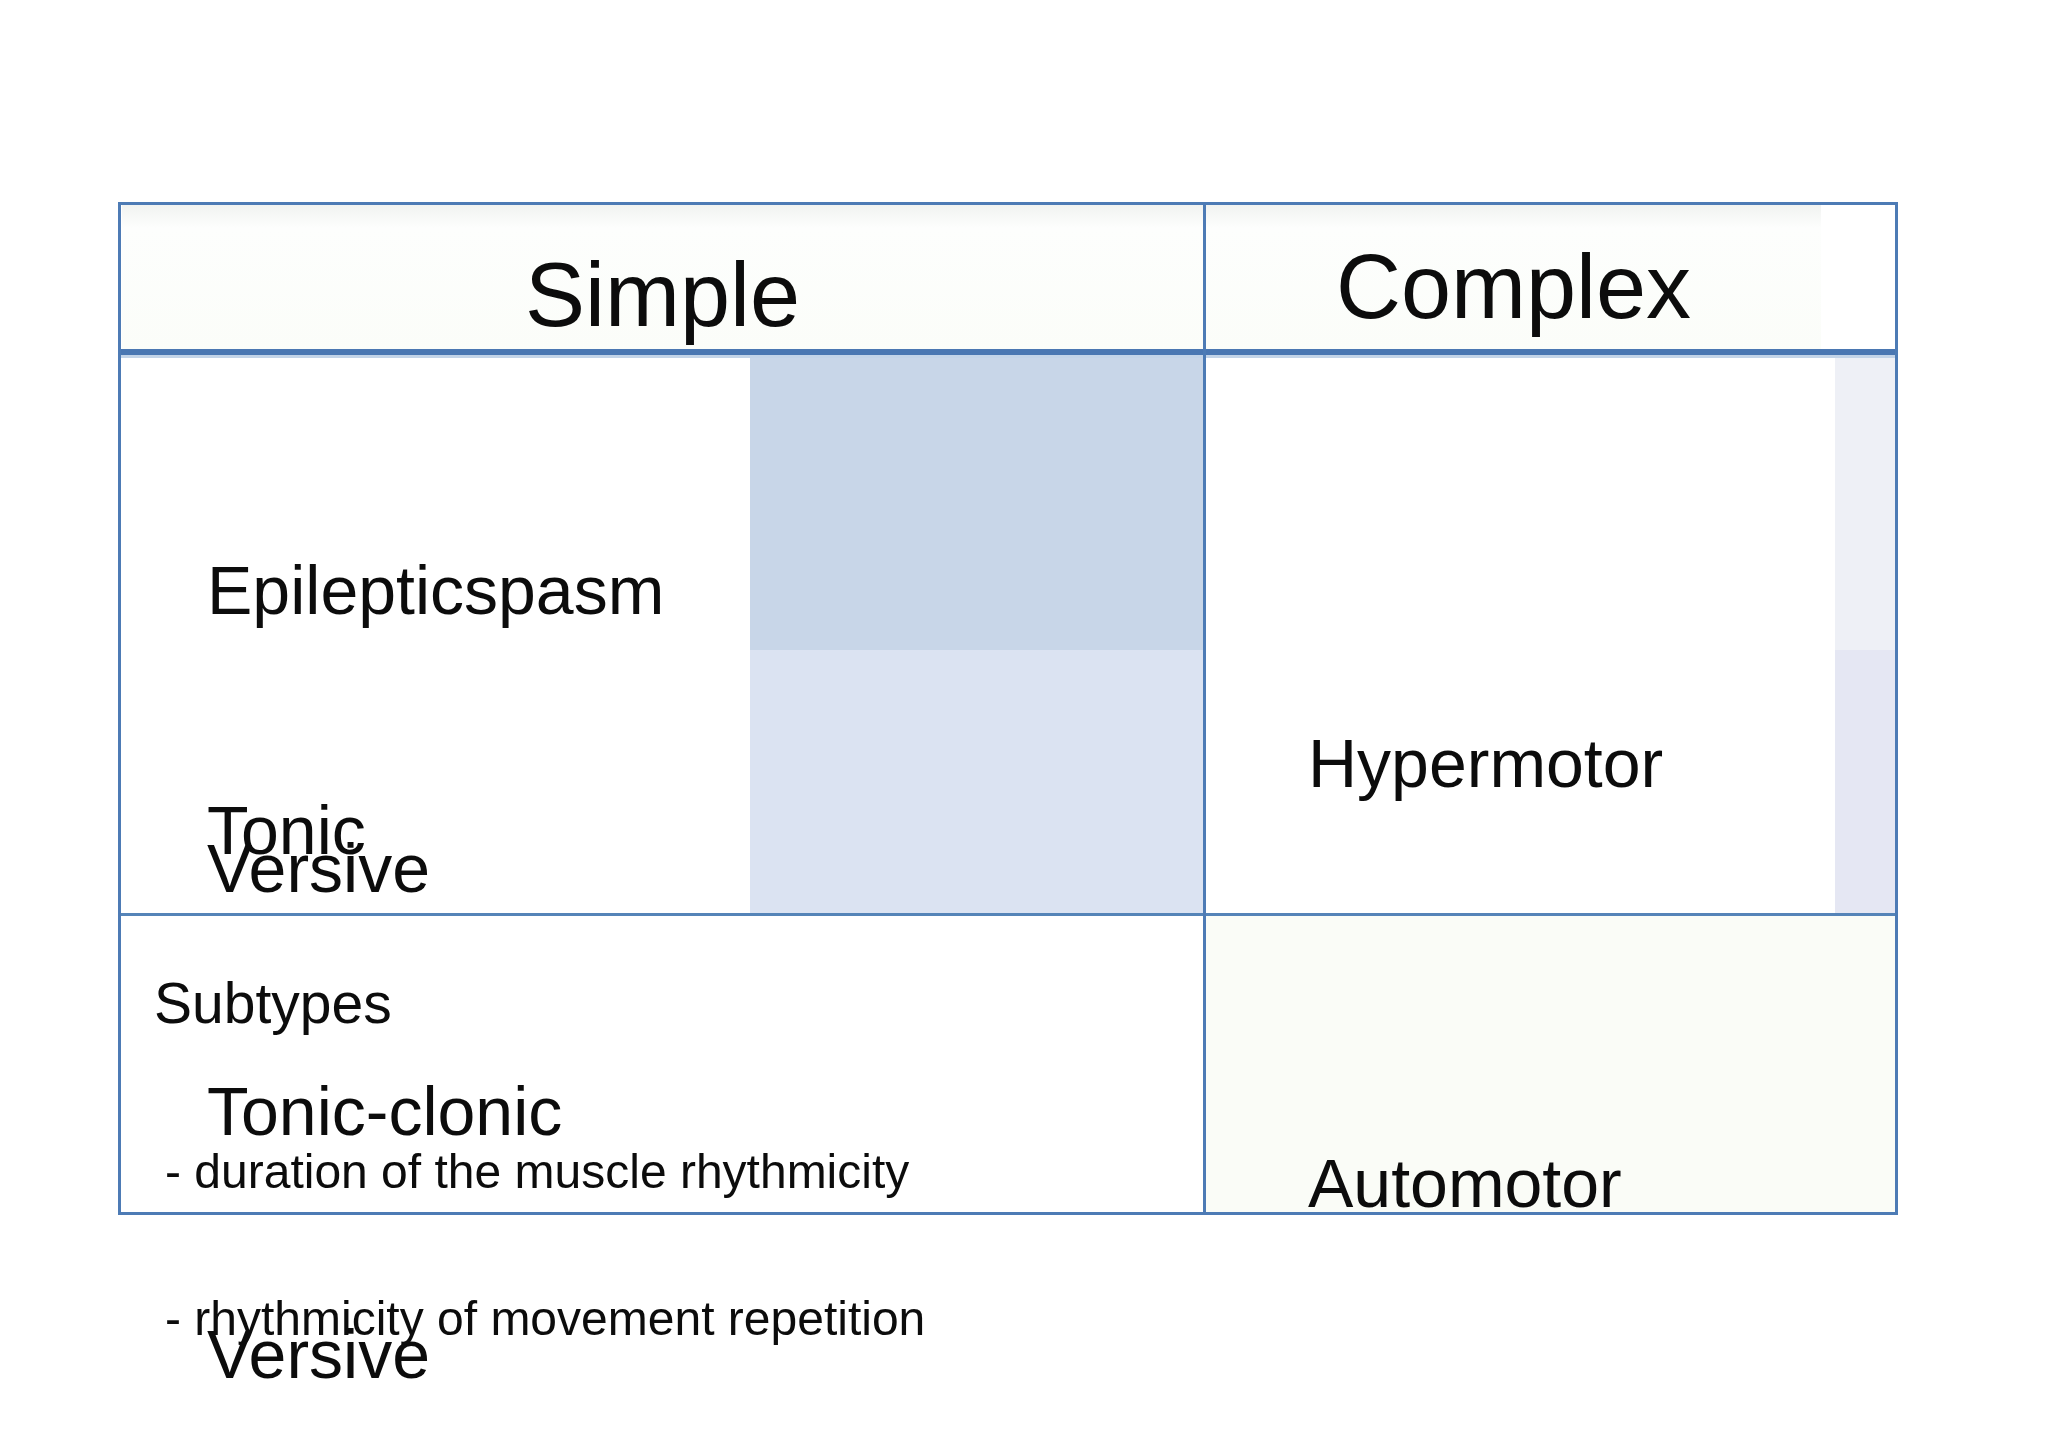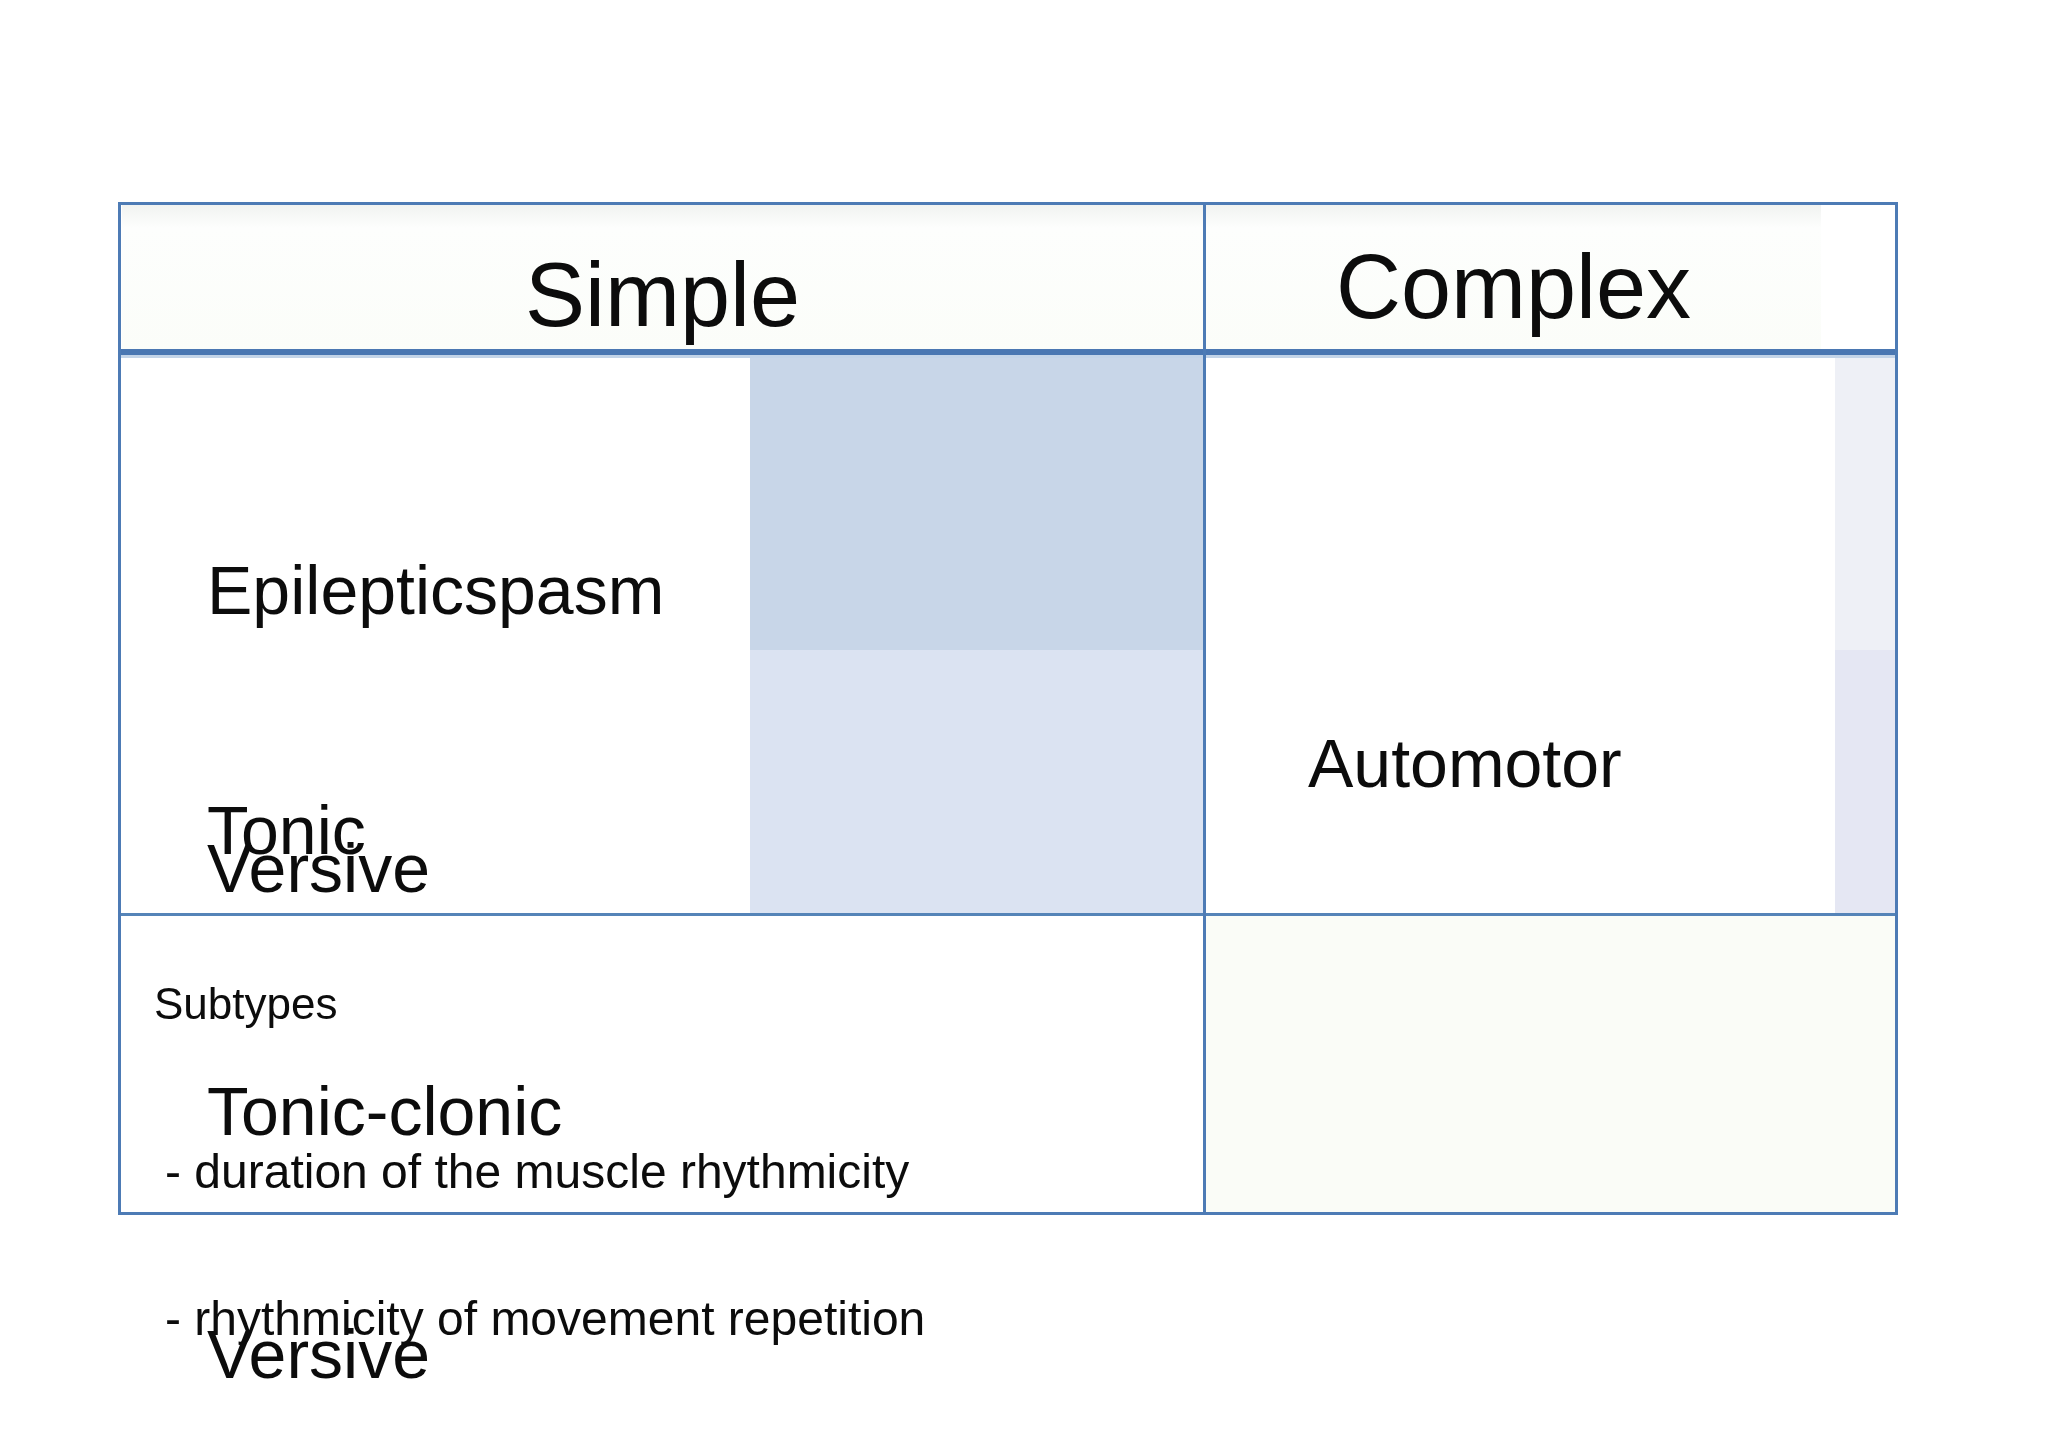--- a/index.html
+++ b/index.html
@@ -35,21 +35,21 @@
   
   #right-strip-top{left:1835px;top:355px;width:60px;height:295px;background:#eef0f6;}
   #right-strip-bottom{left:1835px;top:650px;width:60px;height:263px;background:#e5e7f3;}
   
   #bottom-right-cell{left:1206px;top:916px;width:689px;height:296px;background:#fafcf7;}
   
   .list-text{font-size:68px;color:#0c0c0c;white-space:pre;}
   #simple-group1{left:207px;top:390px;line-height:80px;}
   #simple-group2{left:207px;top:666px;line-height:81px;}
   #complex-list{left:1308px;top:413px;line-height:140px;}
-  #subtypes-title{left:154px;top:975px;font-size:44px;line-height:57px;}
+  #subtypes-title{left:154px;top:975px;font-size:57px;line-height:57px;}
   #subtypes-bullets{left:165px;top:1049px;font-size:48px;line-height:49px;white-space:pre;}
 </style>
 </head>
 <body>
 
 <div id="slide">
 
   <div id="table-frame" class="abs"></div>
 
   <div id="header-cell-simple" class="abs">
@@ -73,20 +73,21 @@
     <div>Epilepticspasm</div>
     <div>Tonic</div>
   </div>
   <div id="simple-group2" class="abs list-text">
     <div>Versive</div>
     <div>Tonic-clonic</div>
     <div>Versive</div>
   </div>
 
   <div id="complex-list" class="abs list-text">
+    <div>Hypermotor</div>
     <div>Automotor</div>
     
   </div>
 
   <div id="subtypes-title" class="abs">Subtypes</div>
   <div id="subtypes-bullets" class="abs">
     <div>- duration of the muscle rhythmicity</div>
     <div>- rhythmicity of movement repetition</div>
     <div>- muscles involved</div>
   </div>

